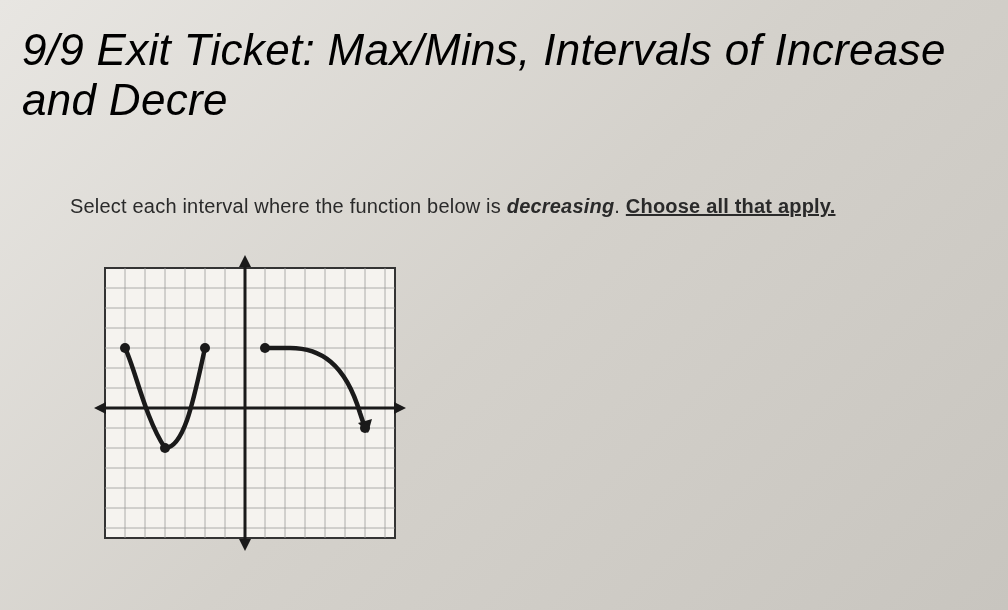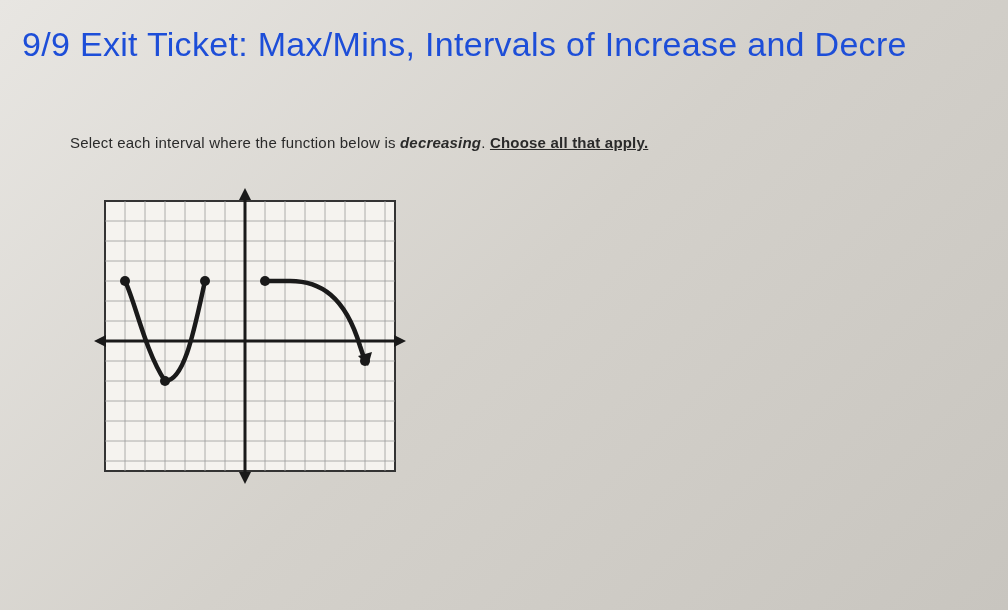--- a/index.html
+++ b/index.html
@@ -9,28 +9,29 @@
     }
     body {
       width: 1008px;
       height: 610px;
       background: linear-gradient(135deg, #e8e6e2 0%, #d4d1cb 50%, #c8c5bf 100%);
       font-family: Arial, Helvetica, sans-serif;
       overflow: hidden;
       position: relative;
     }
     .page-title {
-      font-size: 34px;
+      font-size: 44px;
       font-weight: 400;
-      color: #1d4ed8;
+      color: #000000;
       padding: 25px 0 0 22px;
       letter-spacing: 0.3px;
+      font-style: italic;
     }
     .question-text {
-      font-size: 15px;
+      font-size: 20px;
       color: #2a2a2a;
       padding: 70px 0 0 70px;
       letter-spacing: 0.2px;
     }
     .question-text .italic {
       font-style: italic;
       font-weight: 600;
     }
     .question-text .underline {
       text-decoration: underline;

